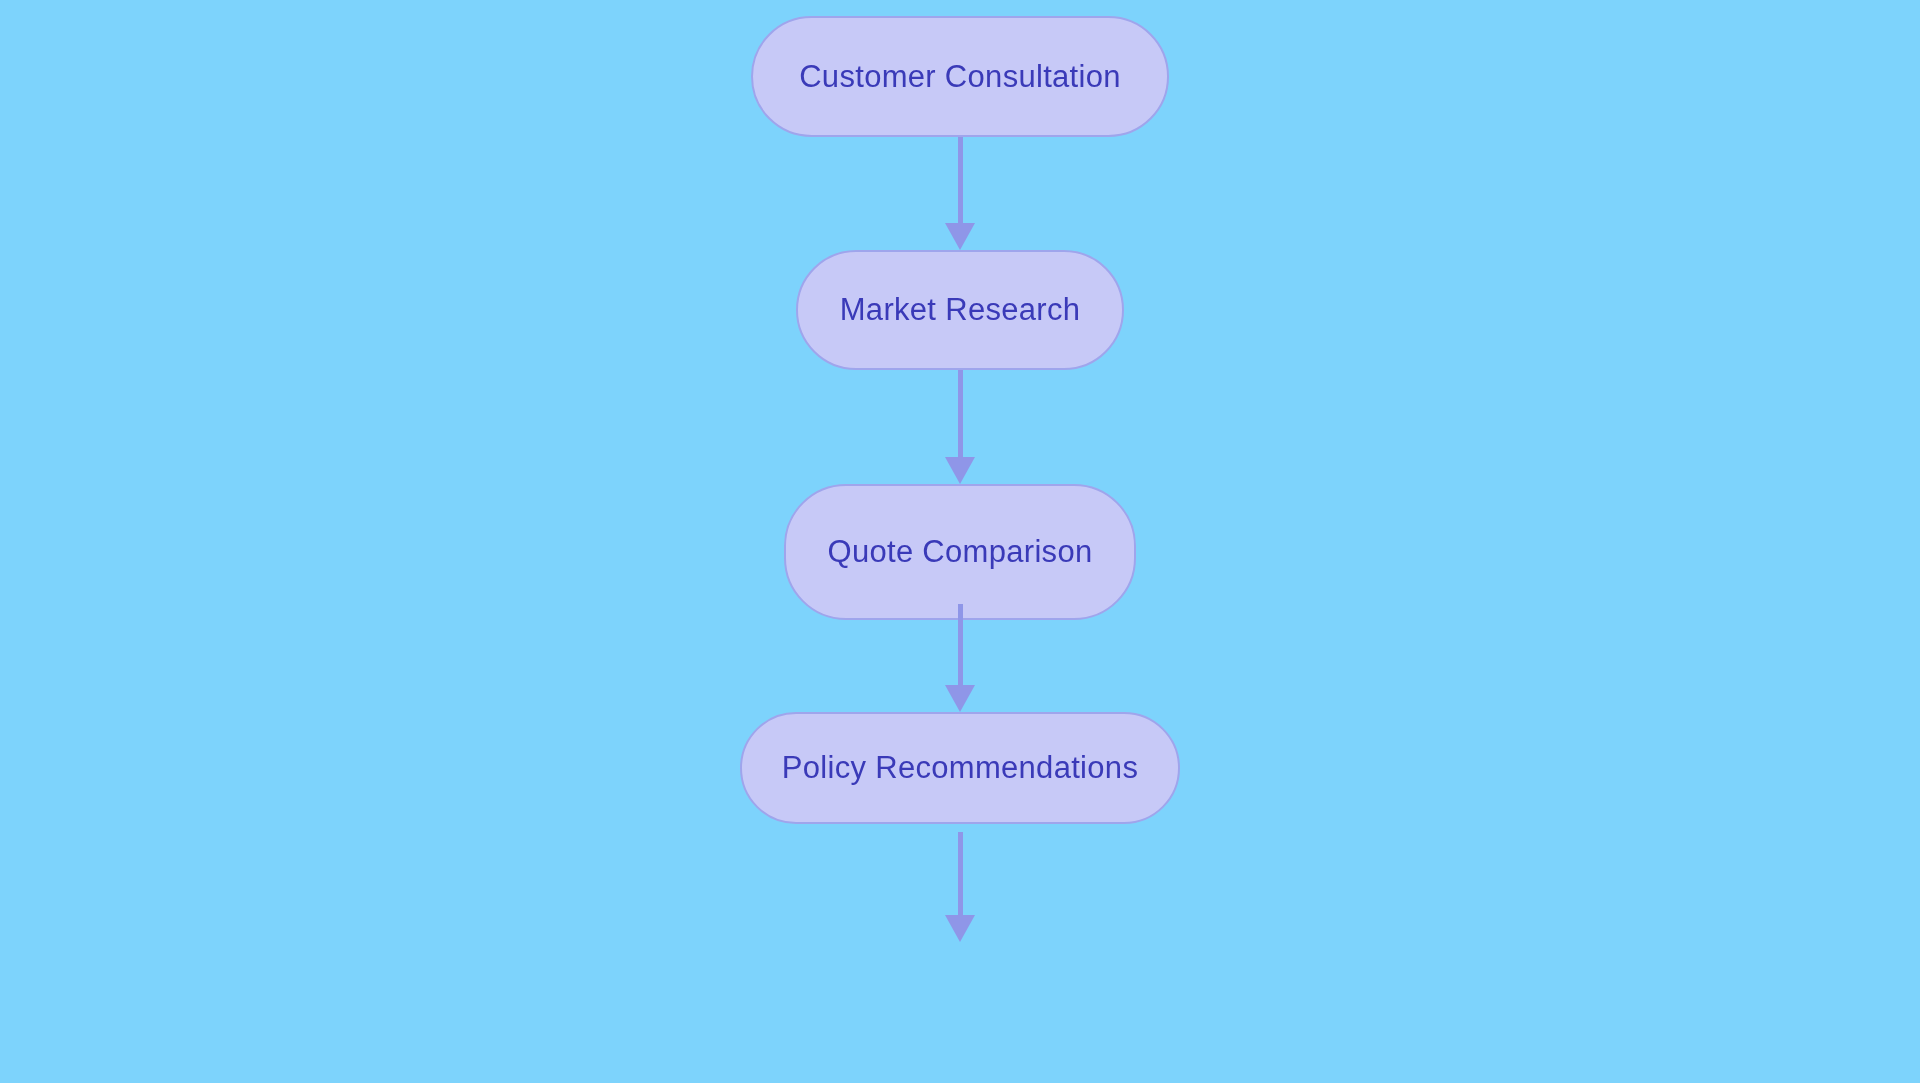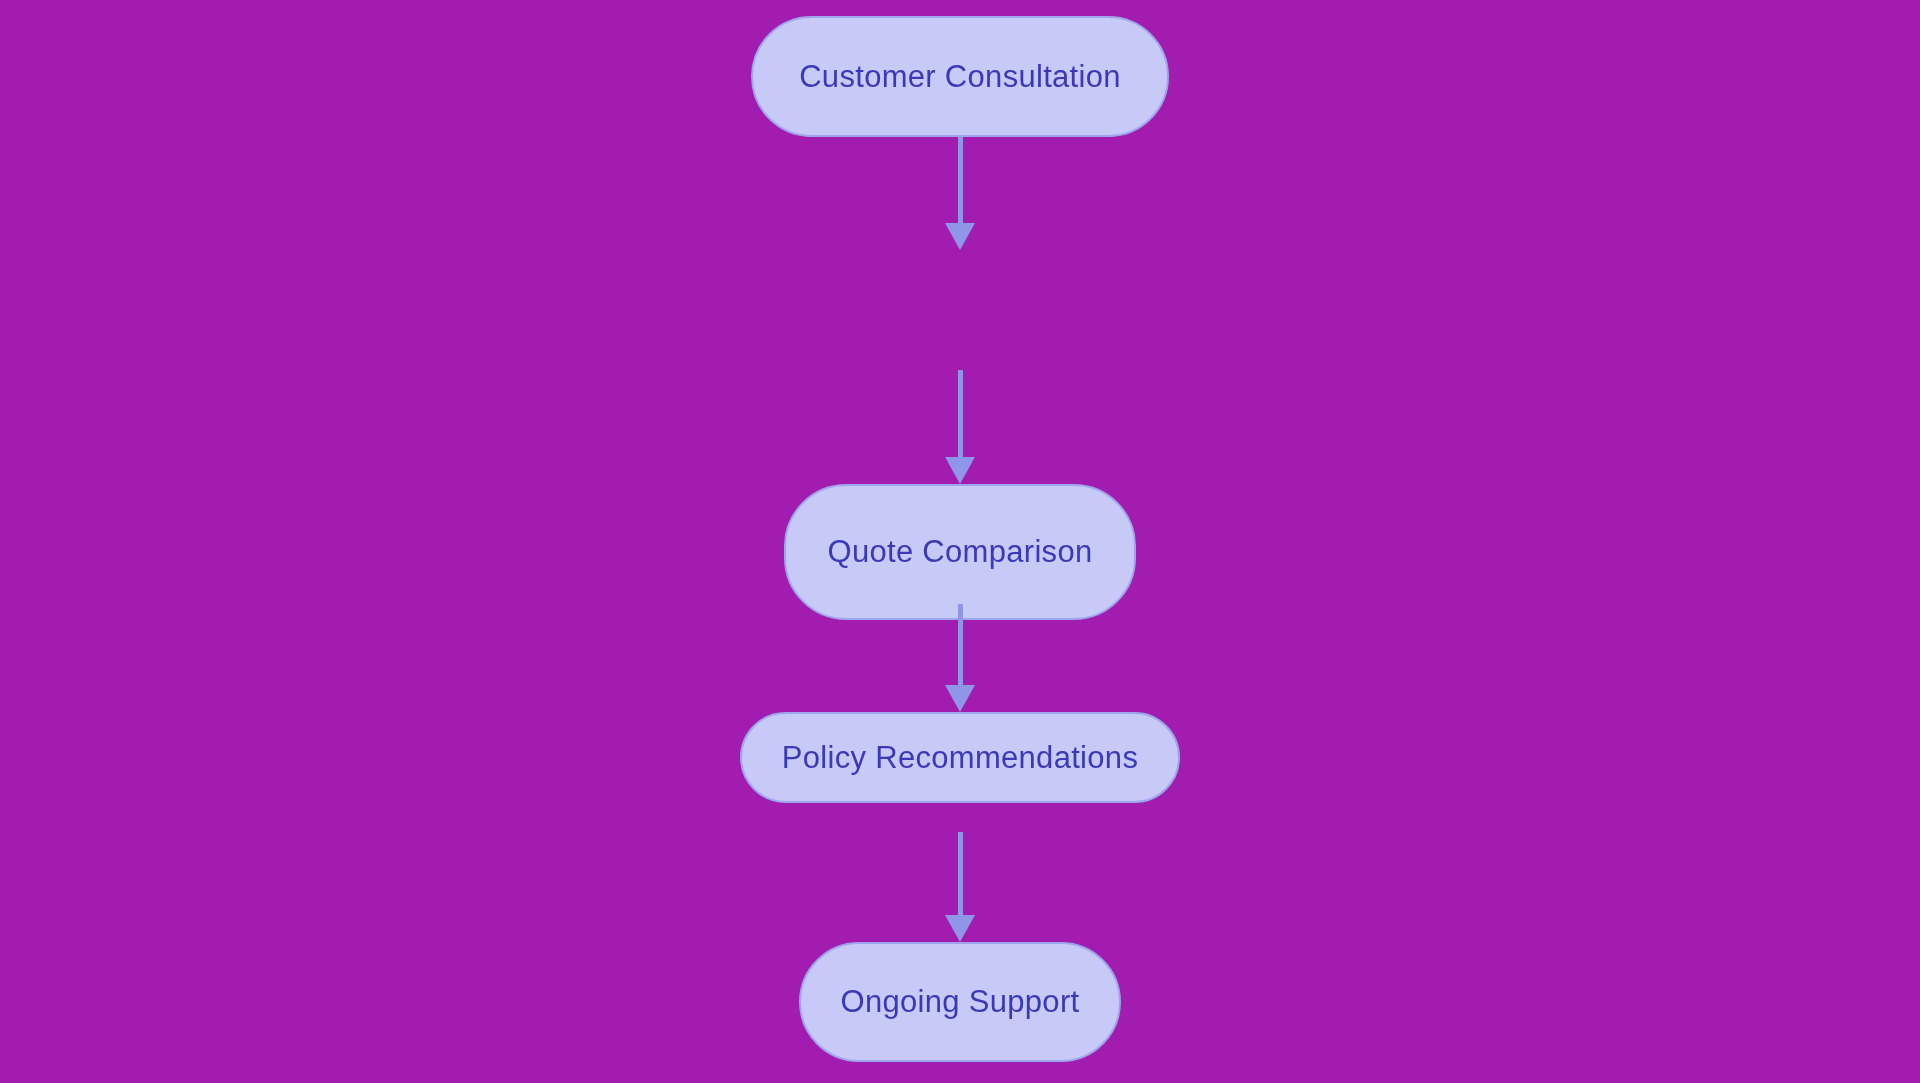--- a/index.html
+++ b/index.html
@@ -5,21 +5,21 @@
   html, body {
     margin: 0;
     padding: 0;
     background: #ffffff;
     font-family: "Liberation Sans", "DejaVu Sans", sans-serif;
   }
   .canvas {
     position: relative;
     width: 1920px;
     height: 1083px;
-    background: #a21caf;
+    background: #7dd3fc;
     overflow: hidden;
   }
   .node {
     position: absolute;
     box-sizing: border-box;
     background: #c7c9f7;
     border: 2px solid #9fa5ec;
     border-radius: 62px;
     display: flex;
     align-items: center;
@@ -28,21 +28,21 @@
   .node .label {
     color: #3a3ab8;
     font-size: 31px;
     font-weight: 500;
     letter-spacing: 0.3px;
     white-space: nowrap;
   }
   .n1 { left: 751px; top: 16px;  width: 418px; height: 121px; }
   .n2 { left: 796px; top: 250px; width: 328px; height: 120px; }
   .n3 { left: 784px; top: 484px; width: 352px; height: 136px; }
-  .n4 { left: 740px; top: 712px; width: 440px; height: 91px; }
+  .n4 { left: 740px; top: 712px; width: 440px; height: 112px; }
   .n5 { left: 799px; top: 942px; width: 322px; height: 120px; }
 
   .arrow {
     position: absolute;
     left: 960px;
     transform: translateX(-50%);
     display: flex;
     flex-direction: column;
     align-items: center;
   }
@@ -70,20 +70,23 @@
 
   <div class="node n1">
     <span class="label">Customer Consultation</span>
   </div>
 
   <div class="arrow a1">
     <div class="line"></div>
     <div class="head"></div>
   </div>
 
+  <div class="node n2">
+    <span class="label">Market Research</span>
+  </div>
 
   <div class="arrow a2">
     <div class="line"></div>
     <div class="head"></div>
   </div>
 
   <div class="node n3">
     <span class="label">Quote Comparison</span>
   </div>
 
@@ -94,17 +97,14 @@
 
   <div class="node n4">
     <span class="label">Policy Recommendations</span>
   </div>
 
   <div class="arrow a4">
     <div class="line"></div>
     <div class="head"></div>
   </div>
 
-  <div class="node n5">
-    <span class="label">Ongoing Support</span>
-  </div>
 
 </div>
 
 </body></html>

